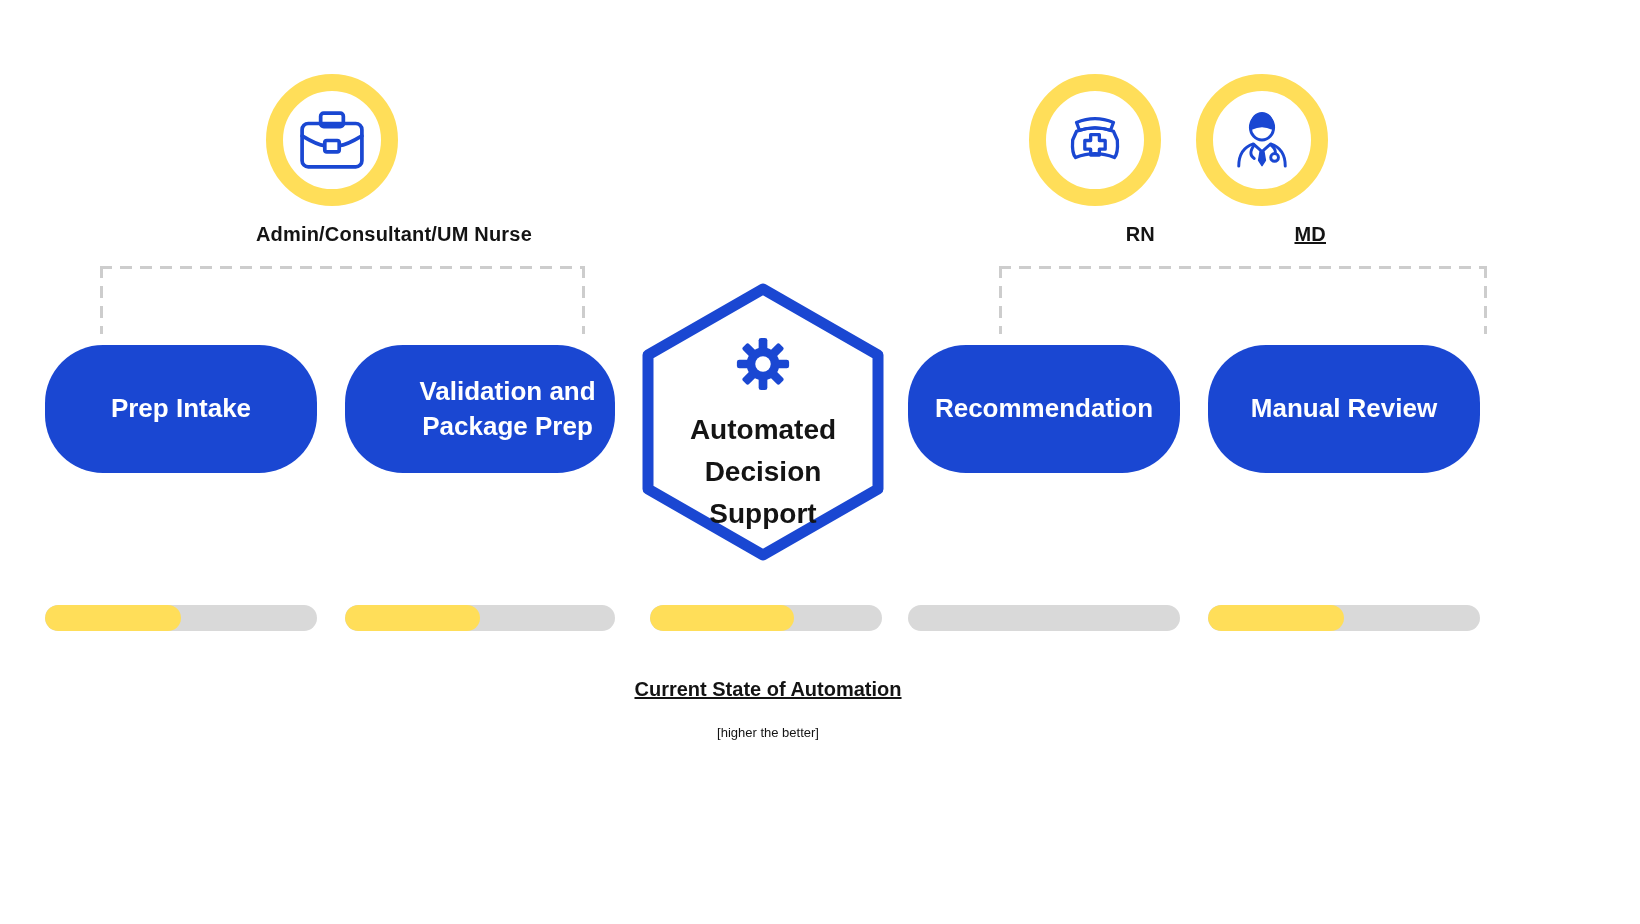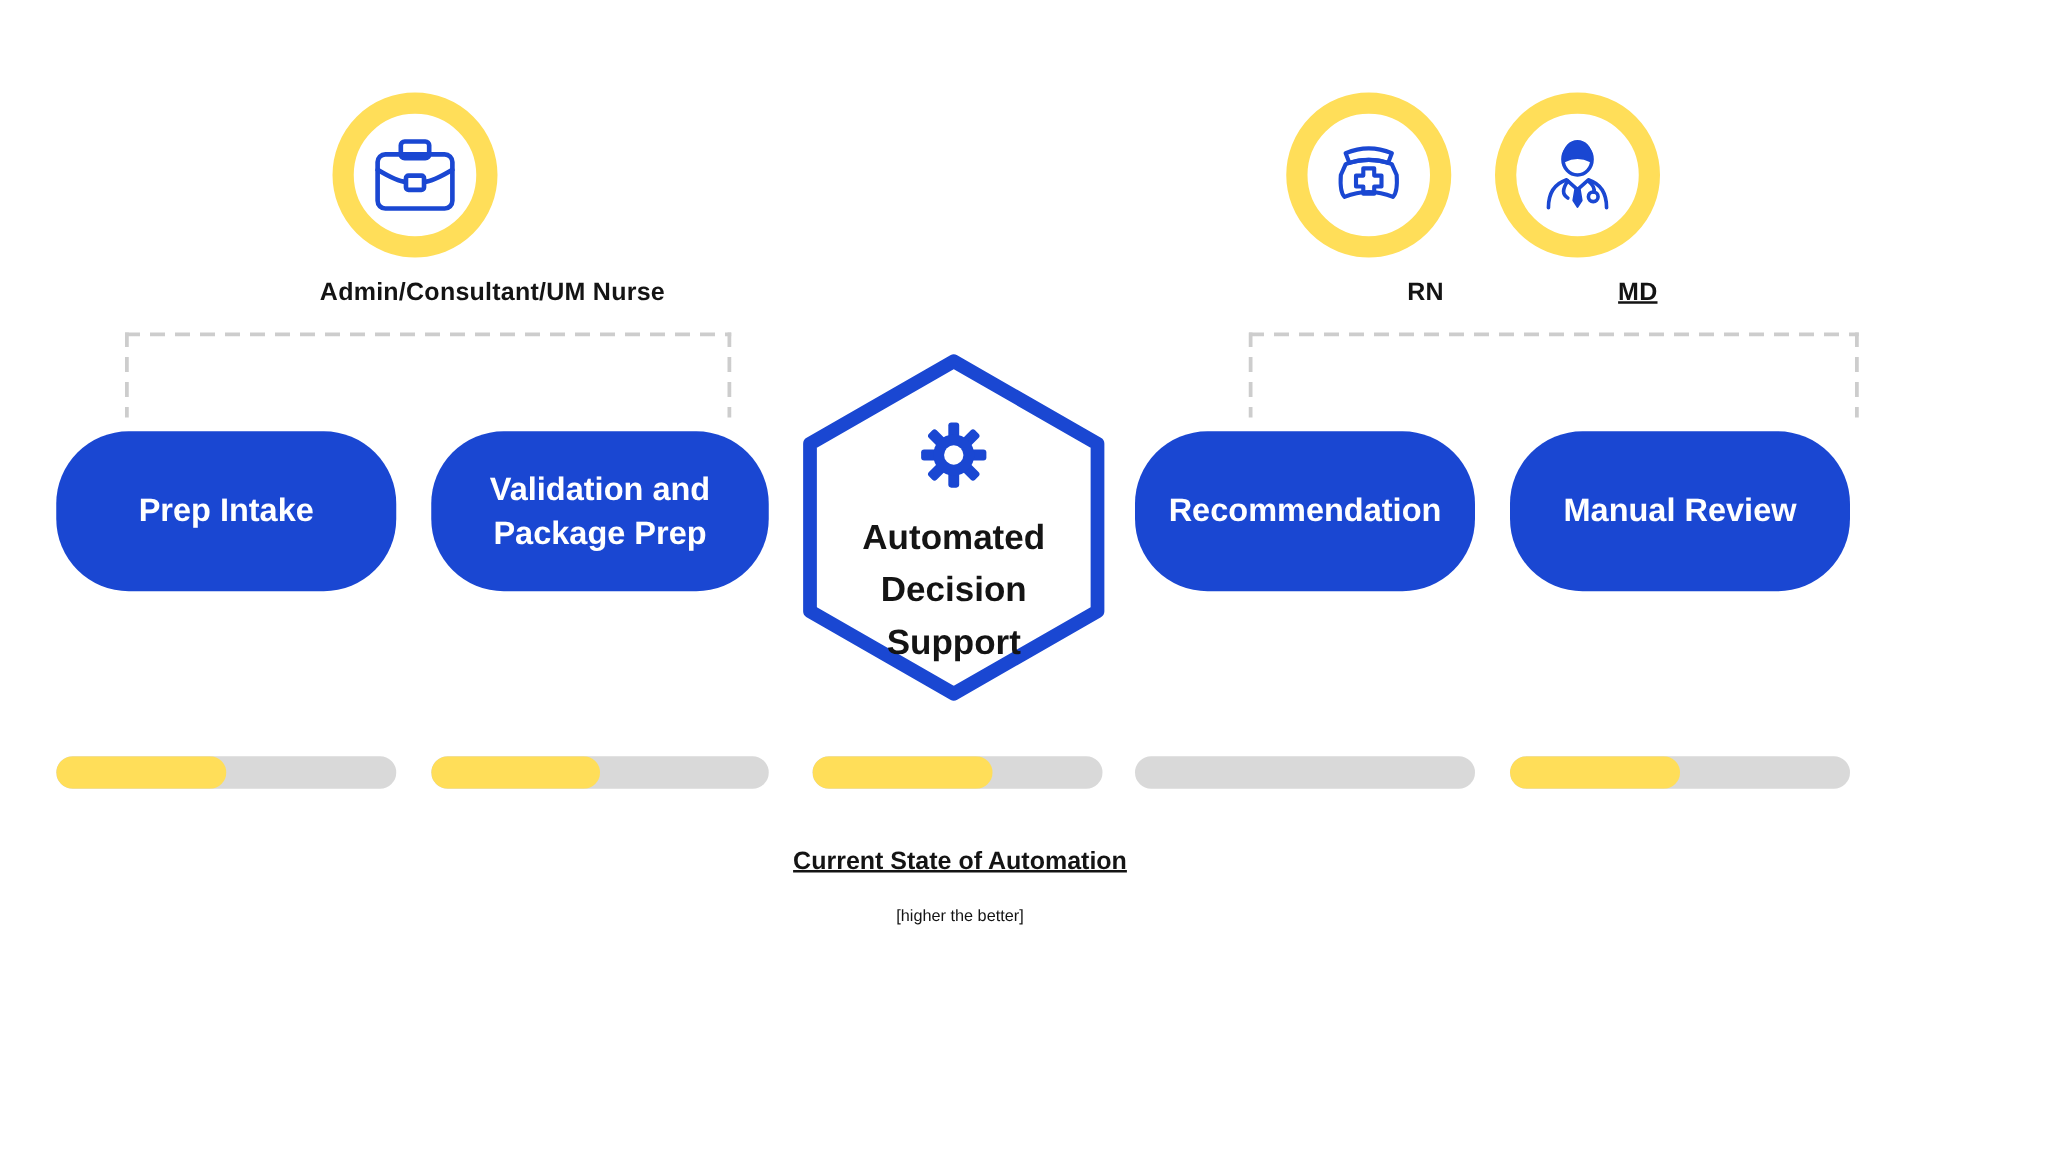--- a/index.html
+++ b/index.html
@@ -37,21 +37,21 @@
   .bracket .v{position:absolute;top:0;width:3px;height:100%;
     background:repeating-linear-gradient(180deg,var(--dash-gray) 0 12px,transparent 12px 20px);}
   .bracket .v-l{left:0;}
   .bracket .v-r{right:0;}
 
   
   .stage-box{position:absolute;top:345px;height:128px;border-radius:58px;
     background:var(--accent-blue);display:flex;align-items:center;justify-content:center;
     color:var(--white);font-weight:bold;font-size:26px;text-align:center;line-height:1.35;}
   .stage-1{left:45px;width:272px;}
-  .stage-2{left:345px;width:270px;}
+  .stage-2{left:345px;width:270px;justify-content:flex-end;}
   .stage-2 .stage-text{max-width:215px;}
   .stage-4{left:908px;width:272px;}
   .stage-5{left:1208px;width:272px;}
 
   
   .hex-wrap{position:absolute;left:642px;top:283px;width:242px;height:278px;}
   .hex-wrap svg.hex-outline{position:absolute;inset:0;}
   .hex-content{position:absolute;inset:0;display:flex;flex-direction:column;
     align-items:center;justify-content:flex-start;padding-top:52px;}
   .hex-gear{color:var(--accent-blue);}

